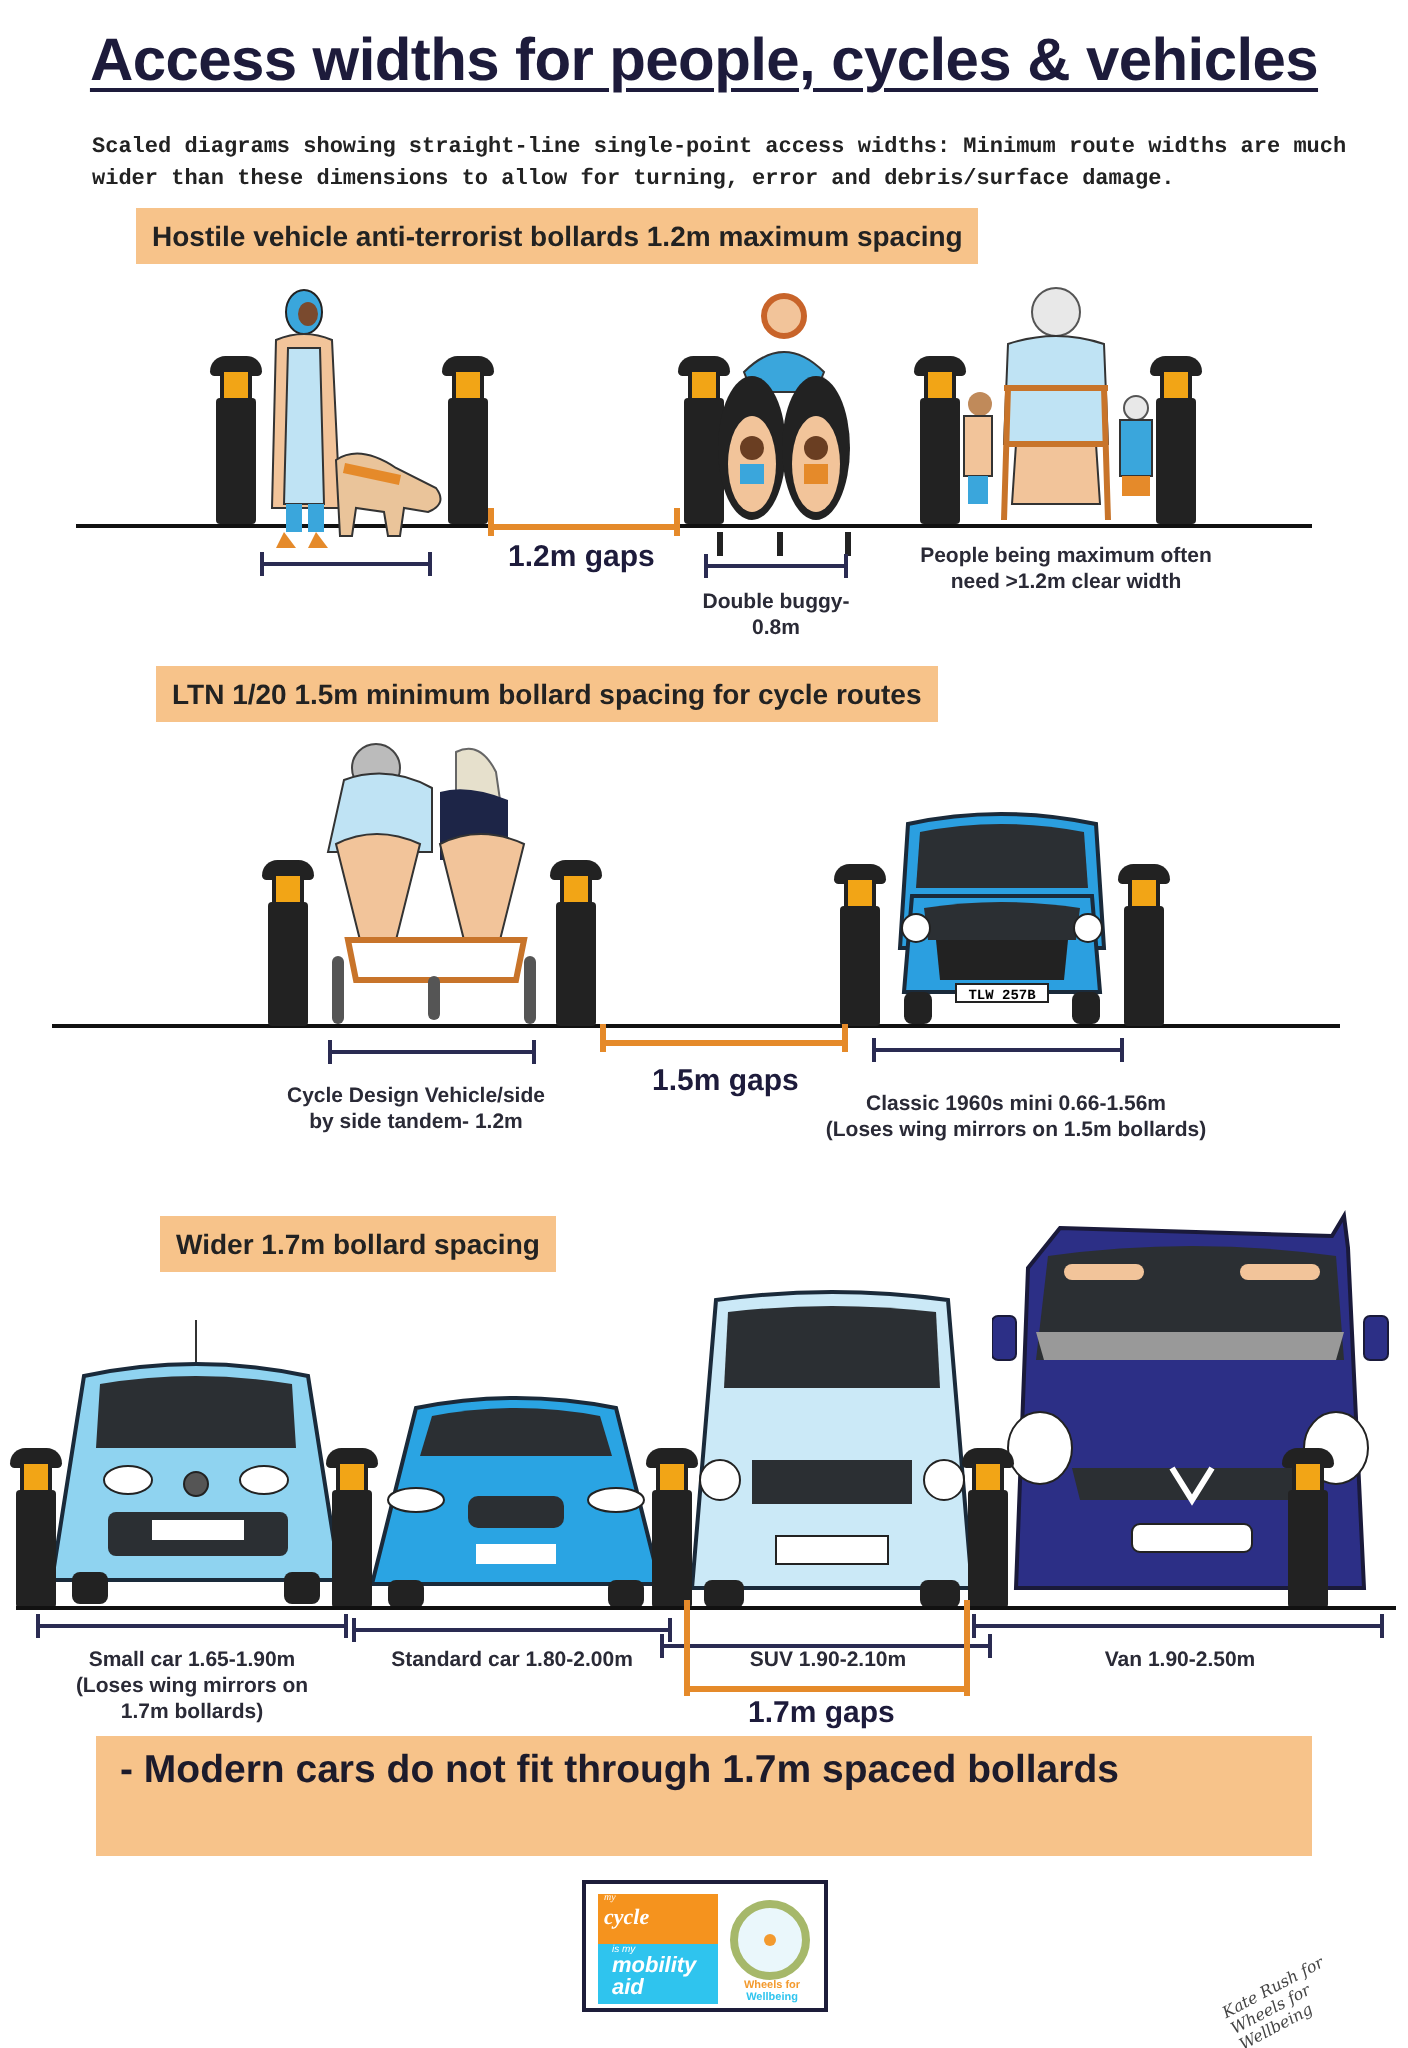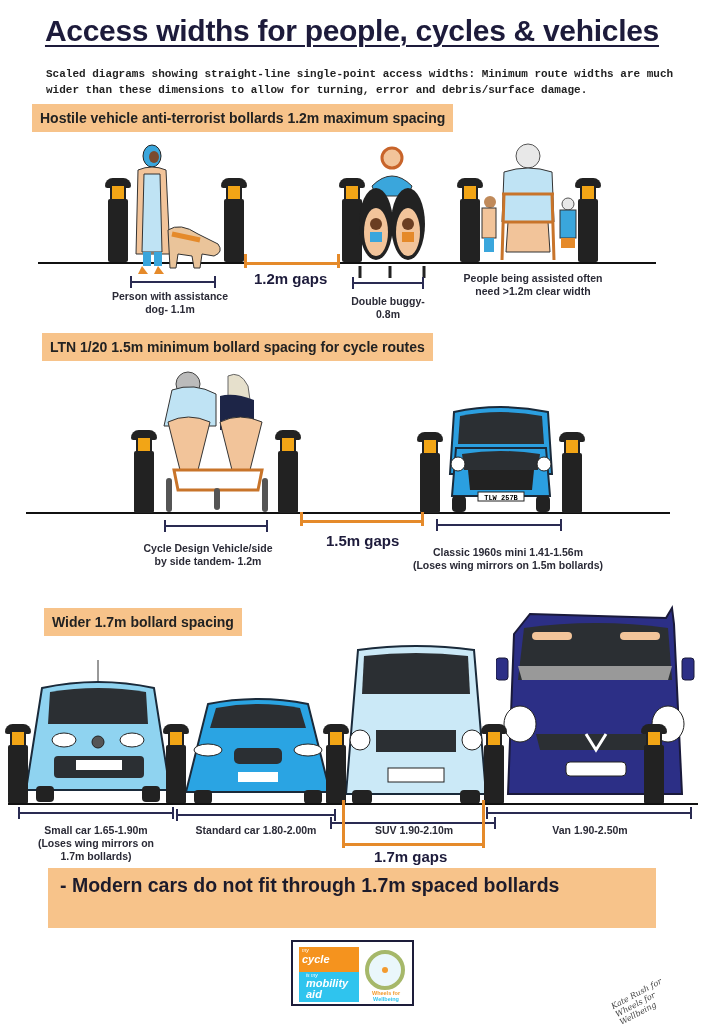--- a/index.html
+++ b/index.html
@@ -1,37 +1,37 @@
 <!DOCTYPE html>
 <html><head>
 <meta charset="utf-8">
 <style>
   * { box-sizing: border-box; margin: 0; padding: 0; }
   body { width: 704px; height: 1024px; background: #ffffff; position: relative; overflow: hidden; font-family: "Liberation Sans", sans-serif; color: #1c1c2c; }
   .abs { position: absolute; }
   .title { left: 0; top: 14px; width: 704px; text-align: center; font-size: 30px; font-weight: bold; color: #1d1b3b; text-decoration: underline; text-decoration-thickness: 2px; text-underline-offset: 4px; letter-spacing: -0.3px; }
   .subtitle { left: 46px; top: 66px; width: 640px; font-size: 11px; font-weight: bold; line-height: 16px; color: #222; font-family: Liberation Mono, monospace; }
-  .section-box { background: #f7c38a; font-weight: bold; color: #222; font-size: 14px; line-height: 28px; padding: 0 8px; white-space: nowrap; }
+  .section-box { background: #f7c38a; font-weight: bold; color: #222; font-size: 14px; line-height: 28px; padding: 0 8px; white-space: nowrap; margin-left: 36px; }
   .ground { height: 2px; background: #111; }
   .bollard { position: absolute; }
   .bollard .cap { position: absolute; left: -3px; width: 26px; height: 10px; border-radius: 10px 10px 3px 3px; background: #222; }
   .bollard .band { position: absolute; left: 2px; width: 16px; height: 13px; background: #f2a516; border-left: 2px solid #222; border-right: 2px solid #222; }
   .bollard .post { position: absolute; left: 0; width: 20px; background: #222; border-radius: 2px; }
   .label { font-size: 10.5px; font-weight: bold; text-align: center; color: #2a2a36; line-height: 13px; }
   .gap-label { font-size: 15px; font-weight: bold; color: #1d1b3b; }
   .dim-line { position: absolute; height: 2px; background: #2a2b52; }
   .dim-line::before, .dim-line::after { content: ""; position: absolute; top: -5px; width: 2px; height: 12px; background: #2a2b52; }
   .dim-line::before { left: 0; } .dim-line::after { right: 0; }
   .gap-line { position: absolute; height: 3px; background: #e58a2a; }
   .gap-line::before, .gap-line::after { content: ""; position: absolute; top: -8px; width: 3px; height: 14px; background: #e58a2a; }
   .gap-line::before { left: 0; } .gap-line::after { right: 0; }
   .summary { left: 48px; top: 868px; width: 608px; height: 60px; background: #f7c38a; padding: 4px 12px; }
   .summary div { font-size: 19.5px; font-weight: bold; color: #1d1b2b; line-height: 26px; white-space: nowrap; }
   .logo { left: 291px; top: 940px; width: 123px; height: 66px; border: 2px solid #1d1d3a; background: #fff; }
-  .logo .orange { position: absolute; left: 6px; top: 5px; width: 60px; height: 25px; background: #f5931e; color: #fff; font-size: 11px; font-style: italic; font-weight: bold; padding-left: 3px; line-height: 12px; }
+  .logo .orange { position: absolute; left: 6px; top: 5px; width: 60px; height: 25px; background: #f5931e; color: #fff; font-size: 11px; font-style: italic; font-weight: bold; padding-left: 3px; line-height: 12px; font-family: Liberation Serif, serif; }
   .logo .cyan { position: absolute; left: 6px; top: 30px; width: 60px; height: 30px; background: #2fc4ee; color: #fff; font-size: 11px; font-style: italic; font-weight: bold; padding-left: 7px; line-height: 11px; }
   .logo .small { font-size: 5px; font-weight: normal; display: block; line-height: 6px; }
   .logo .wheel { position: absolute; left: 72px; top: 8px; width: 40px; height: 40px; border-radius: 50%; border: 4px solid #a6b86a; background: #eaf7fb; }
   .logo .wheel::after { content: ""; position: absolute; left: 13px; top: 13px; width: 6px; height: 6px; border-radius: 50%; background: #f39a2e; }
   .logo .wheel-text { position: absolute; left: 68px; top: 48px; width: 50px; font-size: 5.5px; font-weight: bold; line-height: 6px; text-align: center; }
   .logo .wheel-text .a { color: #f39a2e; } .logo .wheel-text .b { color: #2fc4ee; }
   .signature { left: 612px; top: 985px; font-family: "DejaVu Serif", serif; font-style: italic; font-size: 8px; color: #444; transform: rotate(-28deg); line-height: 9px; }
   .figure { position: absolute; }
 </style>
 </head>
@@ -109,30 +109,26 @@
     <circle cx="100" cy="62" r="6" fill="#e8e8e8" stroke="#555"></circle>
     <rect x="92" y="68" width="16" height="28" fill="#3aa6dc" stroke="#333"></rect>
     <rect x="93" y="96" width="14" height="10" fill="#e58a2a"></rect>
   </svg>
 
   <div class="dim-line" style="left:130px; top:281px; width:86px;"></div>
   <div class="gap-line" style="left:244px; top:262px; width:96px;"></div>
   <div class="dim-line" style="left:352px; top:282px; width:72px;"></div>
 
   <div class="abs gap-label" style="left:254px; top:270px;">1.2m gaps</div>
-  <div class="abs label" style="left:92px; top:290px; width:156px;">
-    <div>Person with assistance</div>
-    <div>dog- 1.1m</div>
-  </div>
   <div class="abs label" style="left:340px; top:295px; width:96px;">
     <div>Double buggy-</div>
     <div>0.8m</div>
   </div>
   <div class="abs label" style="left:448px; top:272px; width:170px;">
-    <div>People being assisted often</div>
+    <div>People being maximum often</div>
     <div>need &gt;1.2m clear width</div>
   </div>
 </div>
 
 <div class="abs section-box" style="left:42px; top:333px;">LTN 1/20 1.5m minimum bollard spacing for cycle routes</div>
 
 <div class="abs" style="left:0;top:0;width:704px;height:590px;">
   <div class="abs ground" style="left:26px; top:512px; width:644px;"></div>
 
   <div class="bollard" style="left:134px; top:430px;">
@@ -186,21 +182,21 @@
   <div class="dim-line" style="left:164px; top:525px; width:104px;"></div>
   <div class="gap-line" style="left:300px; top:520px; width:124px;"></div>
   <div class="dim-line" style="left:436px; top:524px; width:126px;"></div>
 
   <div class="abs gap-label" style="left:326px; top:532px;">1.5m gaps</div>
   <div class="abs label" style="left:128px; top:542px; width:160px;">
     <div>Cycle Design Vehicle/side</div>
     <div>by side tandem-  1.2m</div>
   </div>
   <div class="abs label" style="left:398px; top:546px; width:220px;">
-    <div>Classic 1960s mini 1.41-1.56m</div>
+    <div>Classic 1960s mini 0.66-1.56m</div>
     <div>(Loses wing mirrors on 1.5m bollards)</div>
   </div>
 </div>
 
 <div class="abs section-box" style="left:44px; top:608px;">Wider 1.7m  bollard spacing</div>
 
 <div class="abs" style="left:0;top:0;width:704px;height:870px;">
 
   <svg class="figure" style="left:20px; top:660px;" width="156" height="144">
     <line x1="78" y1="0" x2="78" y2="26" stroke="#333"></line>

